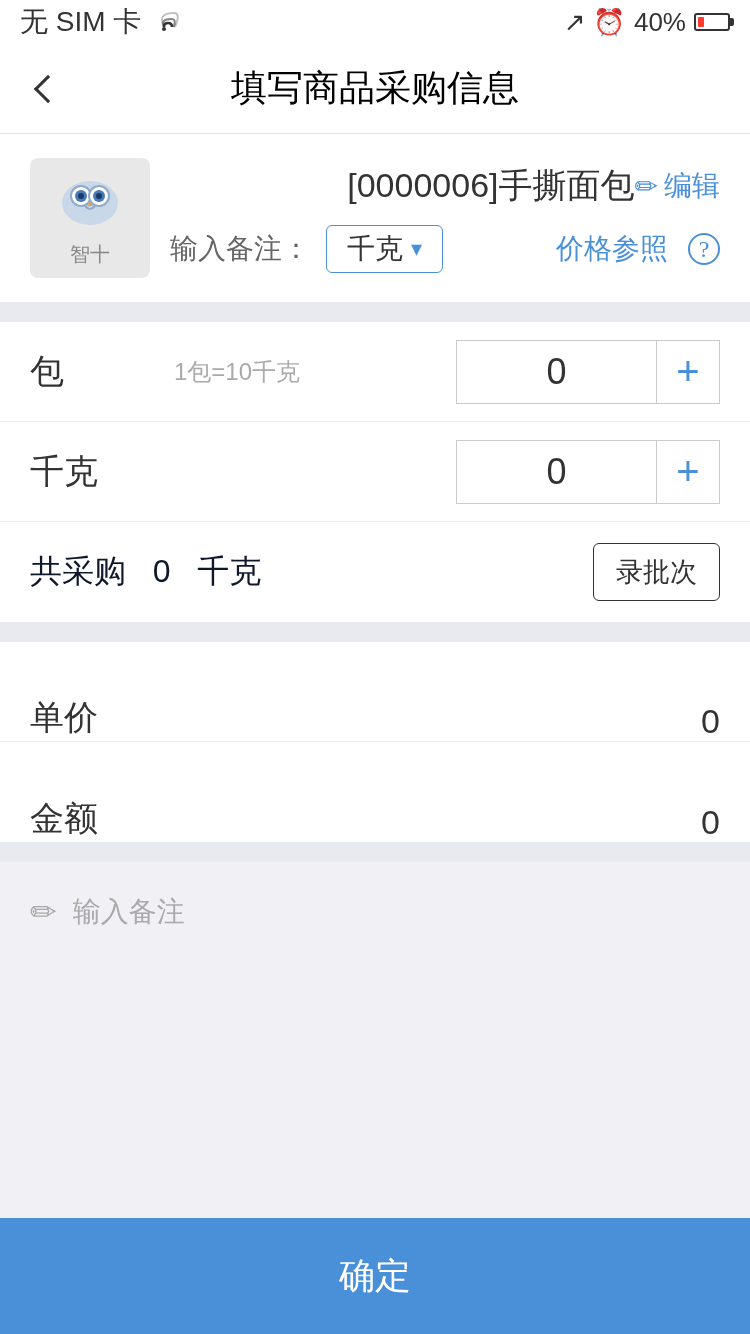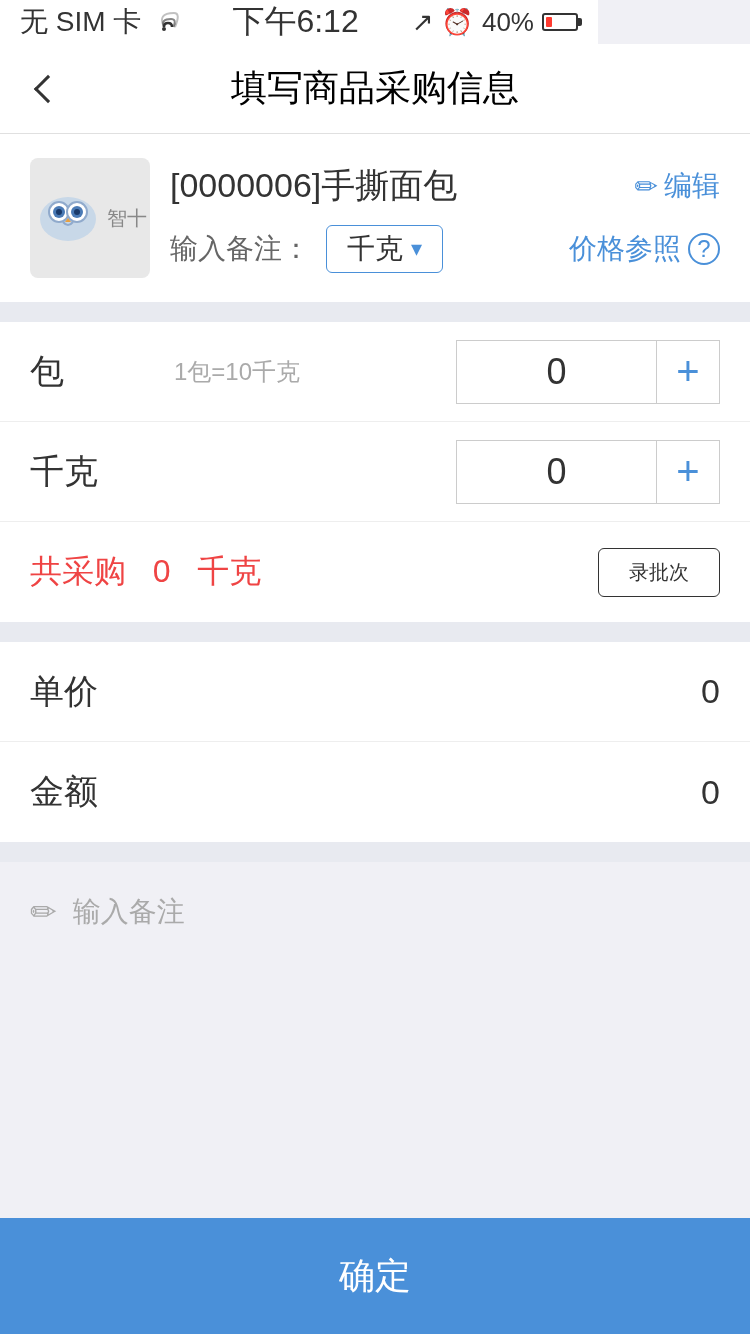--- a/index.html
+++ b/index.html
@@ -8,21 +8,21 @@
       width: 750px;
       min-height: 1334px;
       font-family: -apple-system, "PingFang SC", "Helvetica Neue", sans-serif;
       background: #f0f0f5;
       font-size: 32px;
       color: #333;
     }
 
     
     .status-bar {
-      width: 598px;
+      width: 750px;
       height: 44px;
       background: #fff;
       display: flex;
       align-items: center;
       justify-content: space-between;
       padding: 0 20px;
       font-size: 28px;
       color: #333;
     }
     .status-left { display: flex; align-items: center; gap: 8px; }
@@ -95,37 +95,37 @@
       border-radius: 8px;
       display: flex;
       align-items: center;
       justify-content: center;
       flex-shrink: 0;
       font-size: 24px;
       color: #aaa;
     }
     .product-logo {
       display: flex;
-      flex-direction: row;
+      flex-direction: column;
       align-items: center;
       gap: 4px;
     }
     .owl-icon {
       font-size: 40px;
     }
     .logo-text {
       font-size: 20px;
       color: #888;
     }
     .product-info {
       flex: 1;
     }
     .product-name-row {
       display: flex;
-      justify-content: space-between;
+      justify-content: flex-end;
       align-items: center;
     }
     .product-name {
       font-size: 34px;
       color: #333;
       font-weight: 500;
     }
     .edit-btn {
       display: flex;
       align-items: center;
@@ -155,24 +155,25 @@
       gap: 8px;
       cursor: pointer;
     }
     .unit-dropdown-arrow {
       color: #4a90d9;
       font-size: 22px;
     }
     .price-ref {
       display: flex;
       align-items: center;
-      gap: 7px;
+      gap: 20px;
       color: #4a90d9;
       font-size: 28px;
       cursor: pointer;
+      font-family: Liberation Serif, serif;
     }
     .price-ref-help {
       width: 32px; height: 32px;
       border: 2px solid #4a90d9;
       border-radius: 50%;
       display: flex; align-items: center; justify-content: center;
       font-size: 24px;
       color: #4a90d9;
     }
 
@@ -237,40 +238,40 @@
     .total-row {
       background: #fff;
       display: flex;
       align-items: center;
       justify-content: space-between;
       padding: 0 30px;
       height: 100px;
     }
     .total-text {
       font-size: 32px;
-      color: #ef4444;
+      color: #0f172a;
     }
     .record-batch-btn {
       border: 1px solid #333;
       border-radius: 6px;
-      padding: 10px 30px;
-      font-size: 20px;
+      padding: 10px 22px;
+      font-size: 27px;
       color: #333;
       background: #fff;
       cursor: pointer;
     }
 
     
     .price-section {
       background: #fff;
       margin-top: 0;
     }
     .price-row {
       display: flex;
-      align-items: center;
+      align-items: flex-end;
       justify-content: space-between;
       padding: 0 30px;
       height: 100px;
       border-bottom: 1px solid #eee;
     }
     .price-row:last-child {
       border-bottom: none;
     }
     .price-label {
       font-size: 34px;
@@ -339,21 +340,20 @@
       <span>无 SIM 卡</span>
       <span>
         <svg width="30" height="22" viewBox="0 0 30 22">
           <path d="M15 18 Q15 14 19 14 Q23 14 23 18" fill="none" stroke="#333" stroke-width="2.5"></path>
           <path d="M15 18 Q11.5 10 22 10 Q28 10 24.5 18" fill="none" stroke="#333" stroke-width="2" opacity="0.6"></path>
           <path d="M15 18 Q8 4 25 4 Q32 4 26 18" fill="none" stroke="#333" stroke-width="2" opacity="0.3"></path>
           <circle cx="15" cy="20" r="2" fill="#333"></circle>
         </svg>
       </span>
     </div>
-    <div class="status-center">下午6:12</div>
     <div class="status-right">
       <span>↗</span>
       <span>⏰</span>
       <span>40%</span>
       <div class="battery">
         <div class="battery-body">
           <div class="battery-fill"></div>
         </div>
       </div>
     </div>

